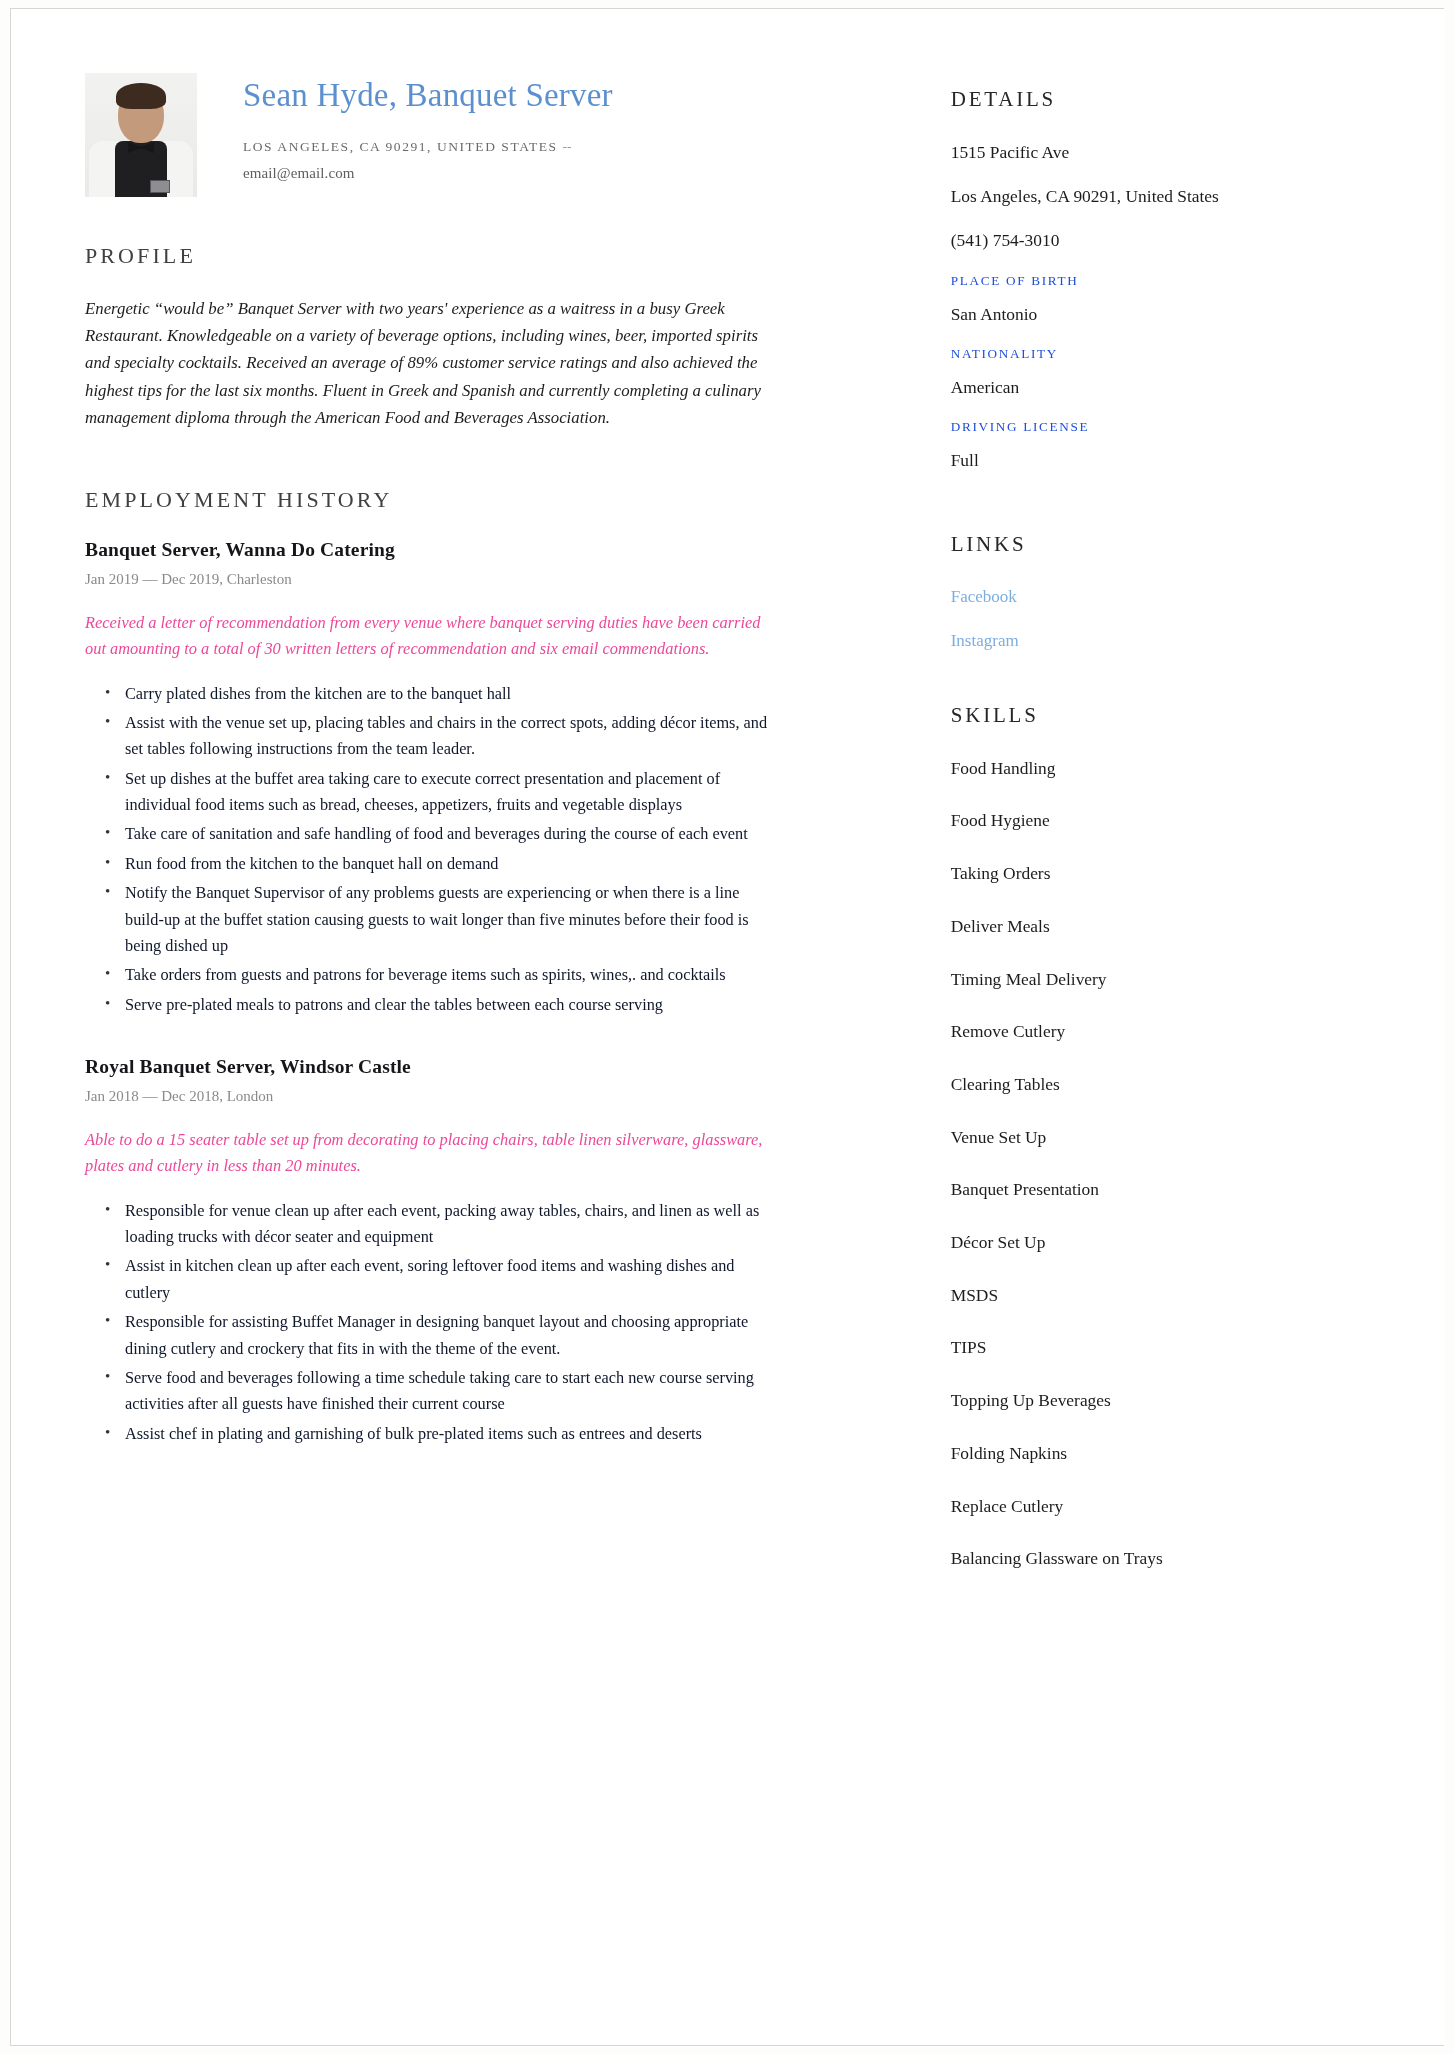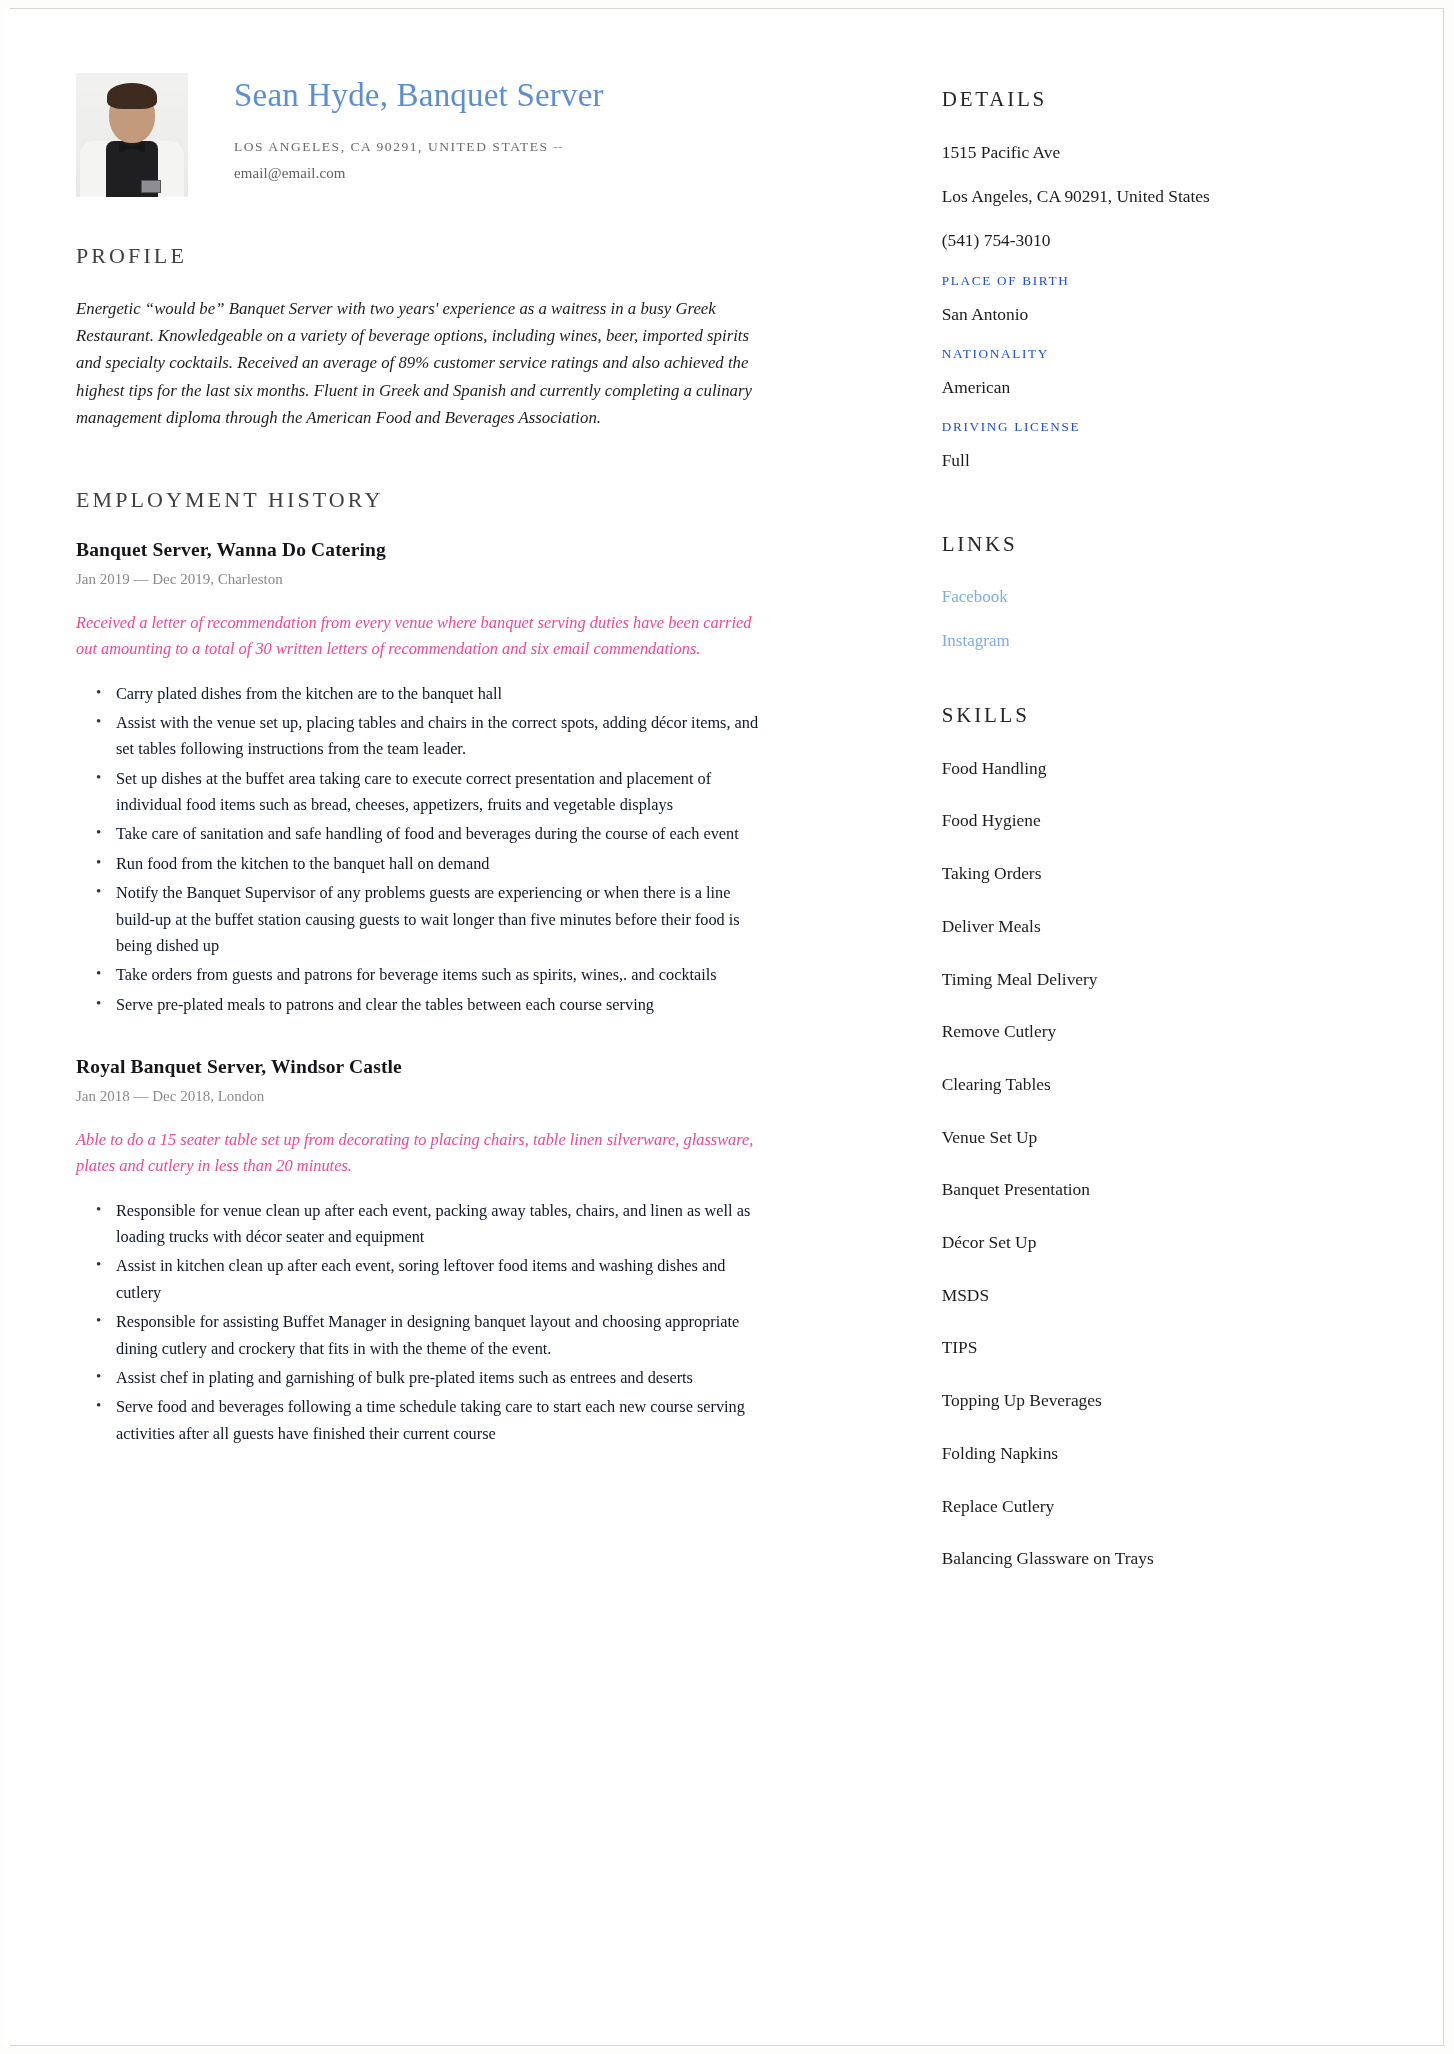--- a/index.html
+++ b/index.html
@@ -26,21 +26,21 @@
     top: 8px;
     right: 10px;
     bottom: 8px;
     border: 1px solid #d8d6d0;
     background: #ffffff;
     pointer-events: none;
   }
 
   .sheet {
     position: absolute;
-    left: 4px;
+    left: 13px;
     top: 9px;
     width: 1432px;
     height: 2036px;
     background: #ffffff;
     display: flex;
     flex-direction: row;
     gap: 20px;
   }
 
   
@@ -316,22 +316,22 @@
       </div>
 
       <div class="job">
         <div class="job-title">Royal Banquet Server, Windsor Castle</div>
         <div class="job-meta">Jan 2018 — Dec 2018, London</div>
         <div class="job-summary">Able to do a 15 seater table set up from decorating to placing chairs, table linen silverware, glassware, plates and cutlery in less than 20 minutes.</div>
         <ul class="duties">
           <li>Responsible for venue clean up after each event, packing away tables, chairs, and linen as well as loading trucks with décor seater and equipment</li>
           <li>Assist in kitchen clean up after each event, soring leftover food items and washing dishes and cutlery</li>
           <li>Responsible for assisting Buffet Manager in designing banquet layout and choosing appropriate dining cutlery and crockery that fits in with the theme of the event.</li>
+          <li>Serve food and beverages following a time schedule taking care to start each new course serving activities after all guests have finished their current course</li>
           <li>Assist chef in plating and garnishing of bulk pre-plated items such as entrees and deserts</li>
-          <li>Serve food and beverages following a time schedule taking care to start each new course serving activities after all guests have finished their current course</li>
         </ul>
       </div>
 
     </div>
 
     <div class="side-col">
 
       <div class="side-title">DETAILS</div>
       <div class="side-value">1515 Pacific Ave</div>
       <div class="side-value">Los Angeles, CA 90291, United States</div>

